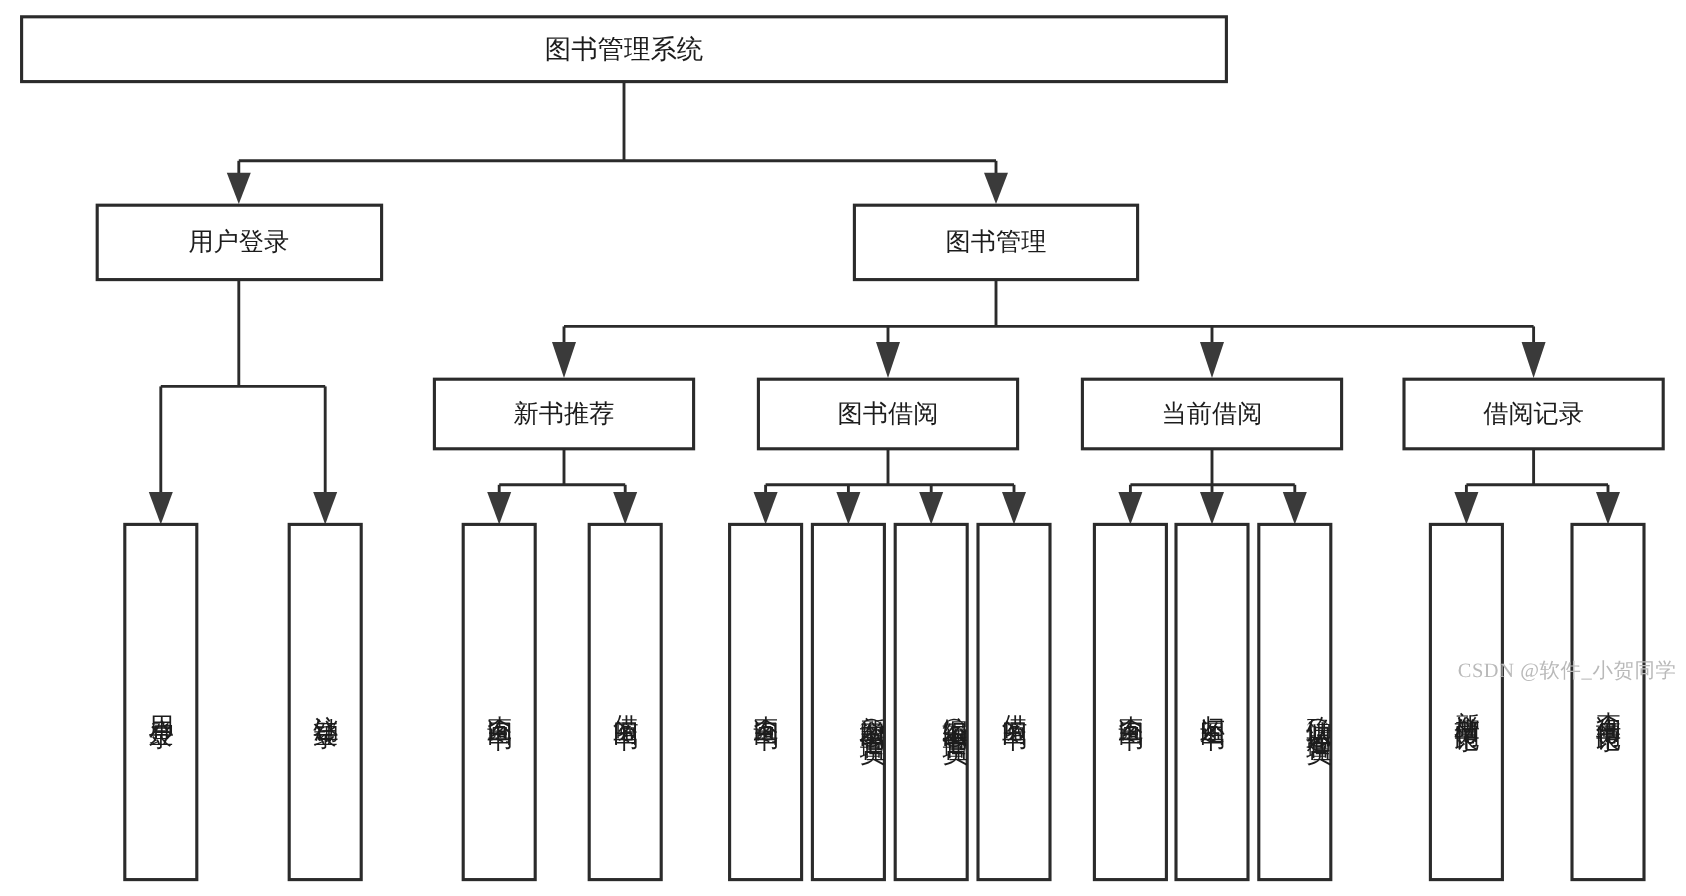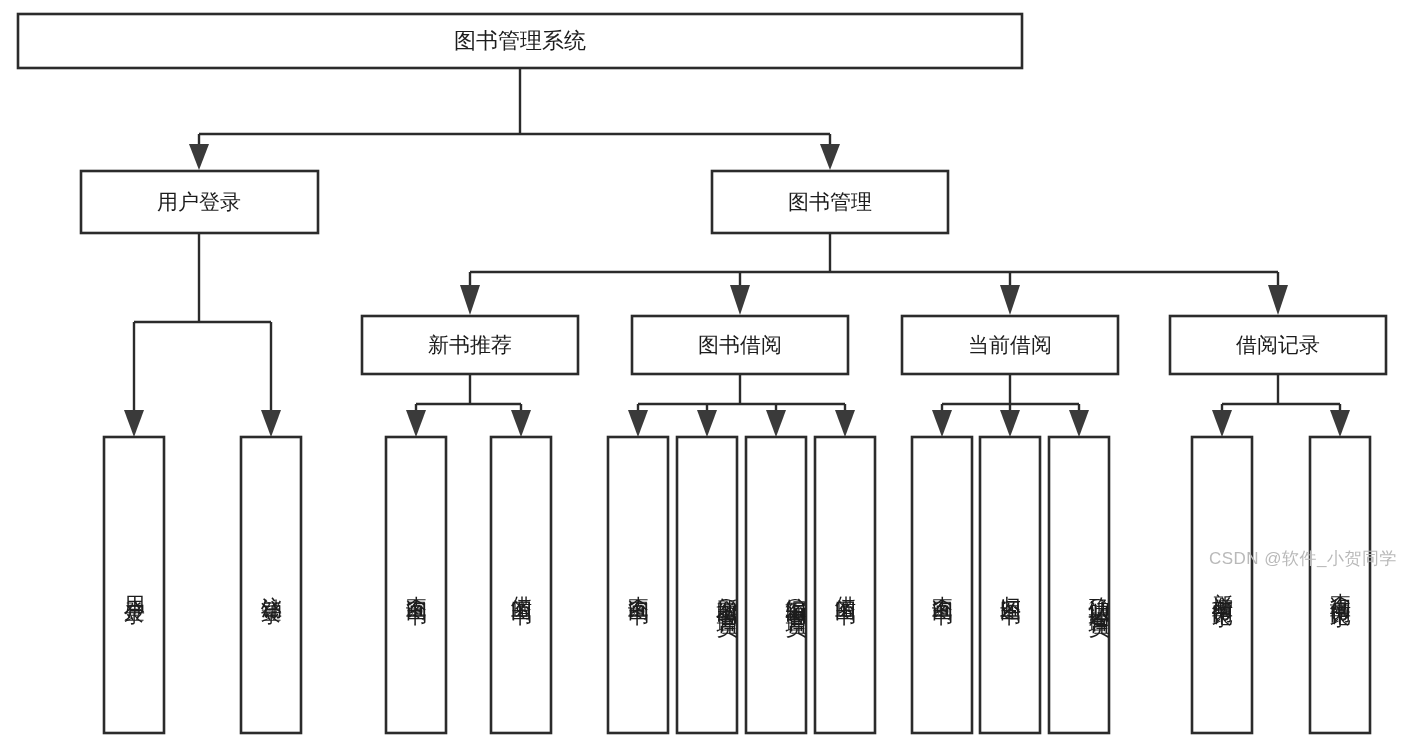--- a/index.html
+++ b/index.html
@@ -67,21 +67,21 @@
     align-items: center;
     justify-content: center;
     white-space: nowrap;
     pointer-events: none;
     user-select: none;
   }
   .watermark {
     position: absolute;
     right: 8px;
     bottom: 6px;
-    font-family: Liberation Sans, sans-serif;
+    font-family: Liberation Serif, serif;
     font-size: 17px;
     color: #b9b9b9;
     letter-spacing: 0.5px;
     white-space: nowrap;
     user-select: none;
   }
 </style>
 </head>
 <body>
 

